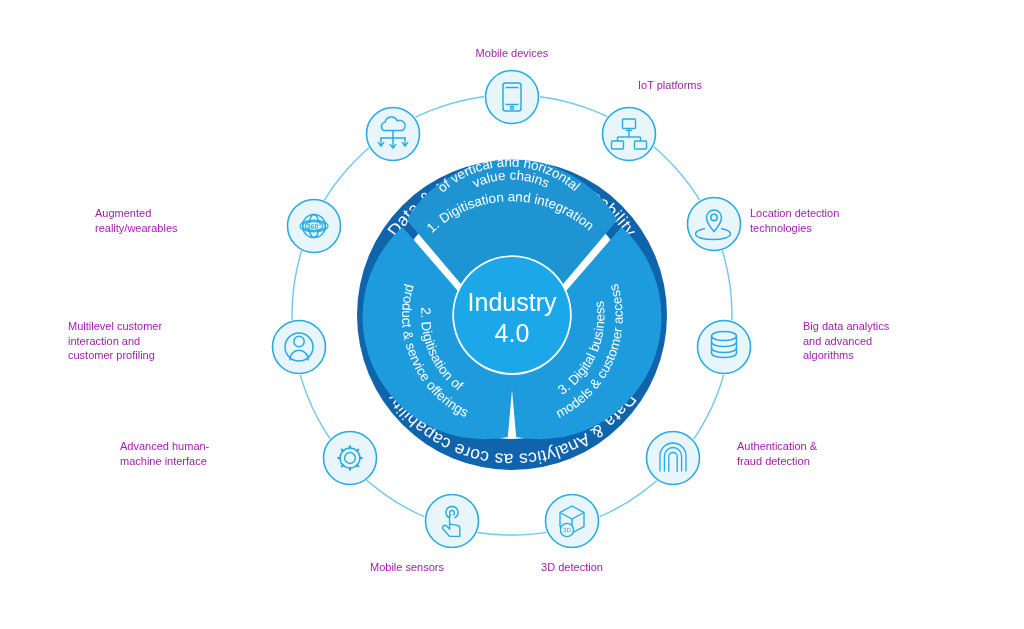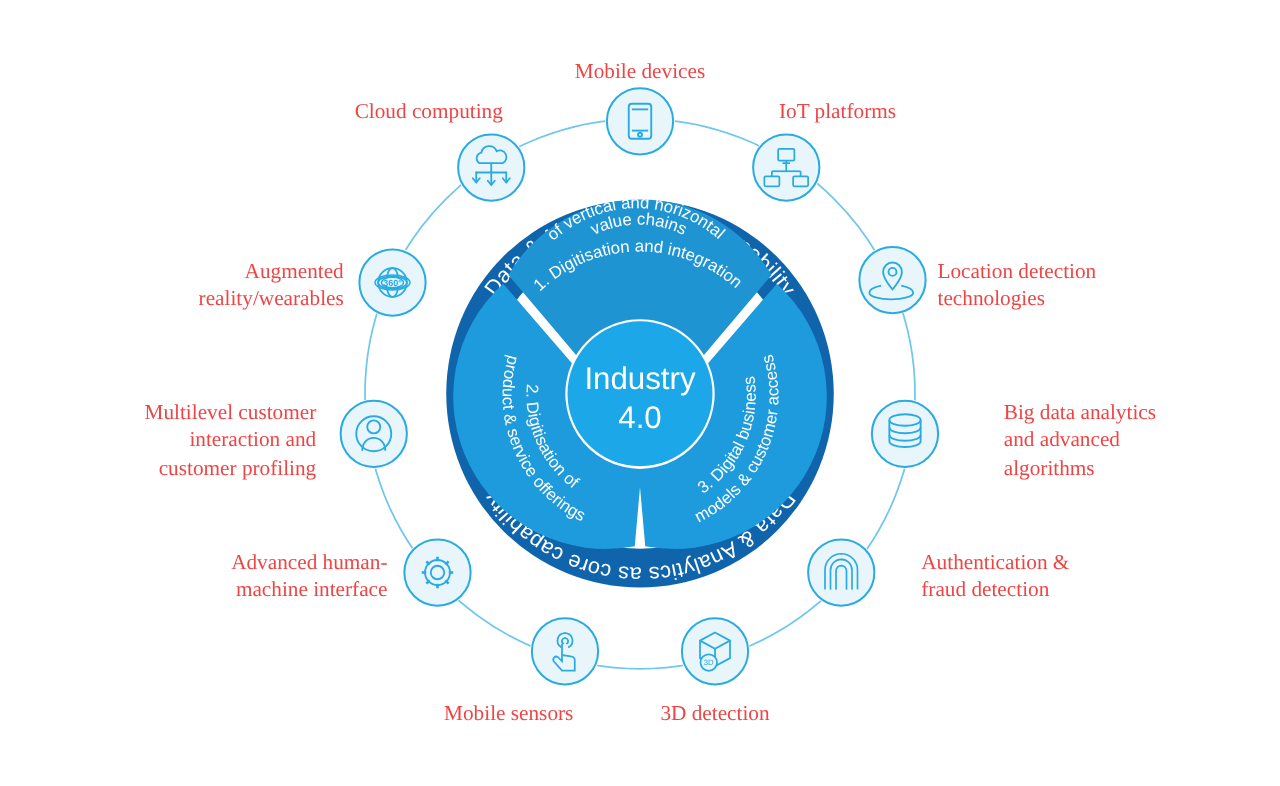--- a/index.html
+++ b/index.html
@@ -10,27 +10,27 @@
   body {
     width: 1024px; height: 629px;
     font-family: "Liberation Sans", sans-serif;
     overflow: hidden;
   }
   #stage { position: relative; width: 1024px; height: 629px; }
   svg.diagram { position: absolute; left: 0; top: 0; width: 1024px; height: 629px; display: block; }
 
   .outer-label {
     position: absolute;
-    font-family: Liberation Serif, serif;
-    font-size: 17px;
+    font-family: Liberation Sans, sans-serif;
+    font-size: 11px;
     line-height: 1.32;
-    color: #ef4444;
+    color: #a21caf;
     white-space: pre-line;
   }
-  .outer-label.left  { text-align: right; }
+  .outer-label.left  { }
   .outer-label.right { text-align: left; }
   .outer-label.mid   { text-align: center; }
 
   .ring-text, .seg-text, .core-text { fill: #ffffff; }
   .ring-text {
     font-size: 17.4px;
     font-family: "Liberation Sans", sans-serif;
     letter-spacing: 0.2px;
   }
   .seg-text {
@@ -276,15 +276,14 @@
   <div class="outer-label left" style="left:120px; top:439px; width:190px;">Advanced human-
 machine interface</div>
 
   <div class="outer-label left" style="left:68px; top:319px; width:185px;">Multilevel customer
 interaction and
 customer profiling</div>
 
   <div class="outer-label left" style="left:95px; top:206px; width:180px;">Augmented
 reality/wearables</div>
 
-  <div class="outer-label mid" style="left:258px; top:78px; width:170px;">Cloud computing</div>
 
 </div>
 
 </body></html>

